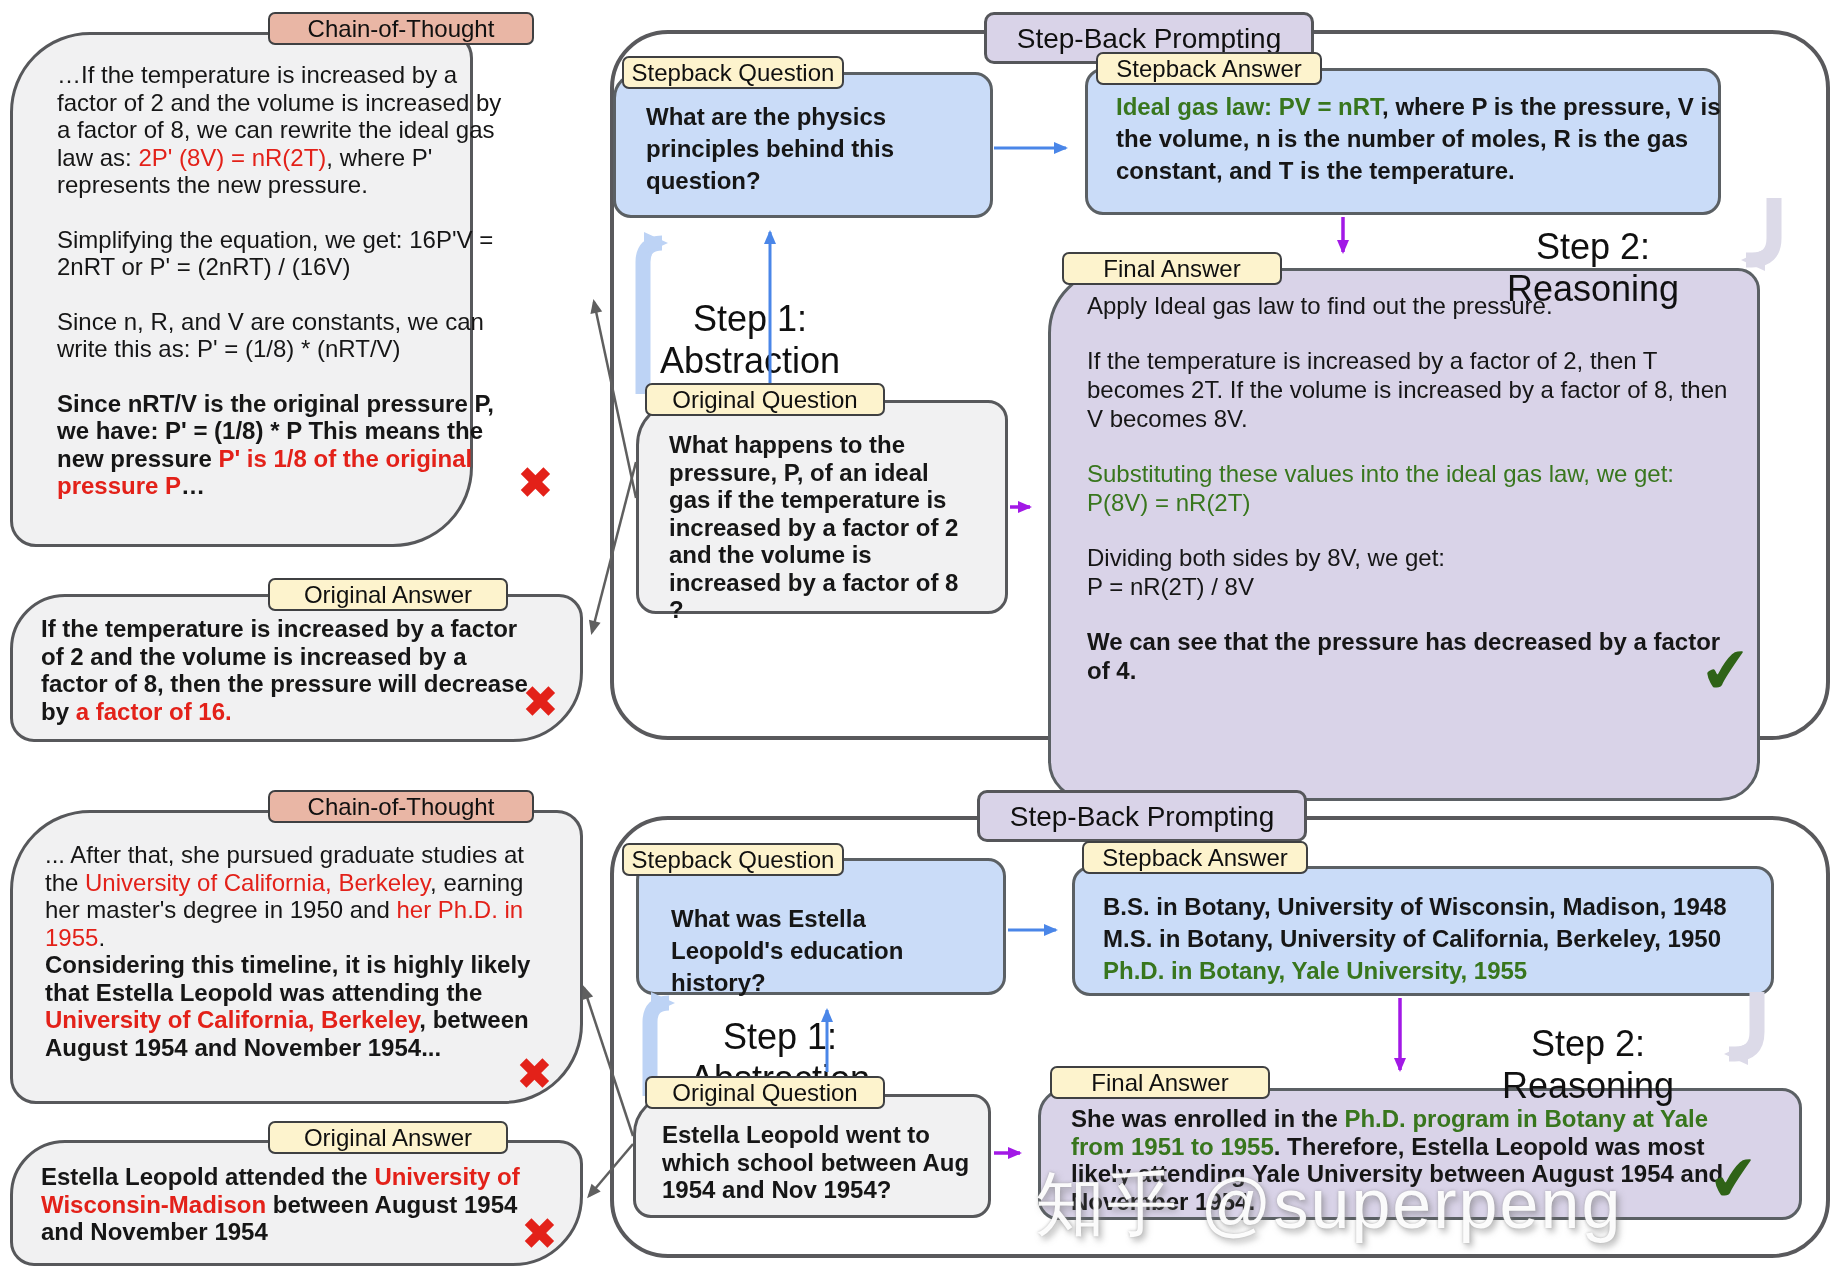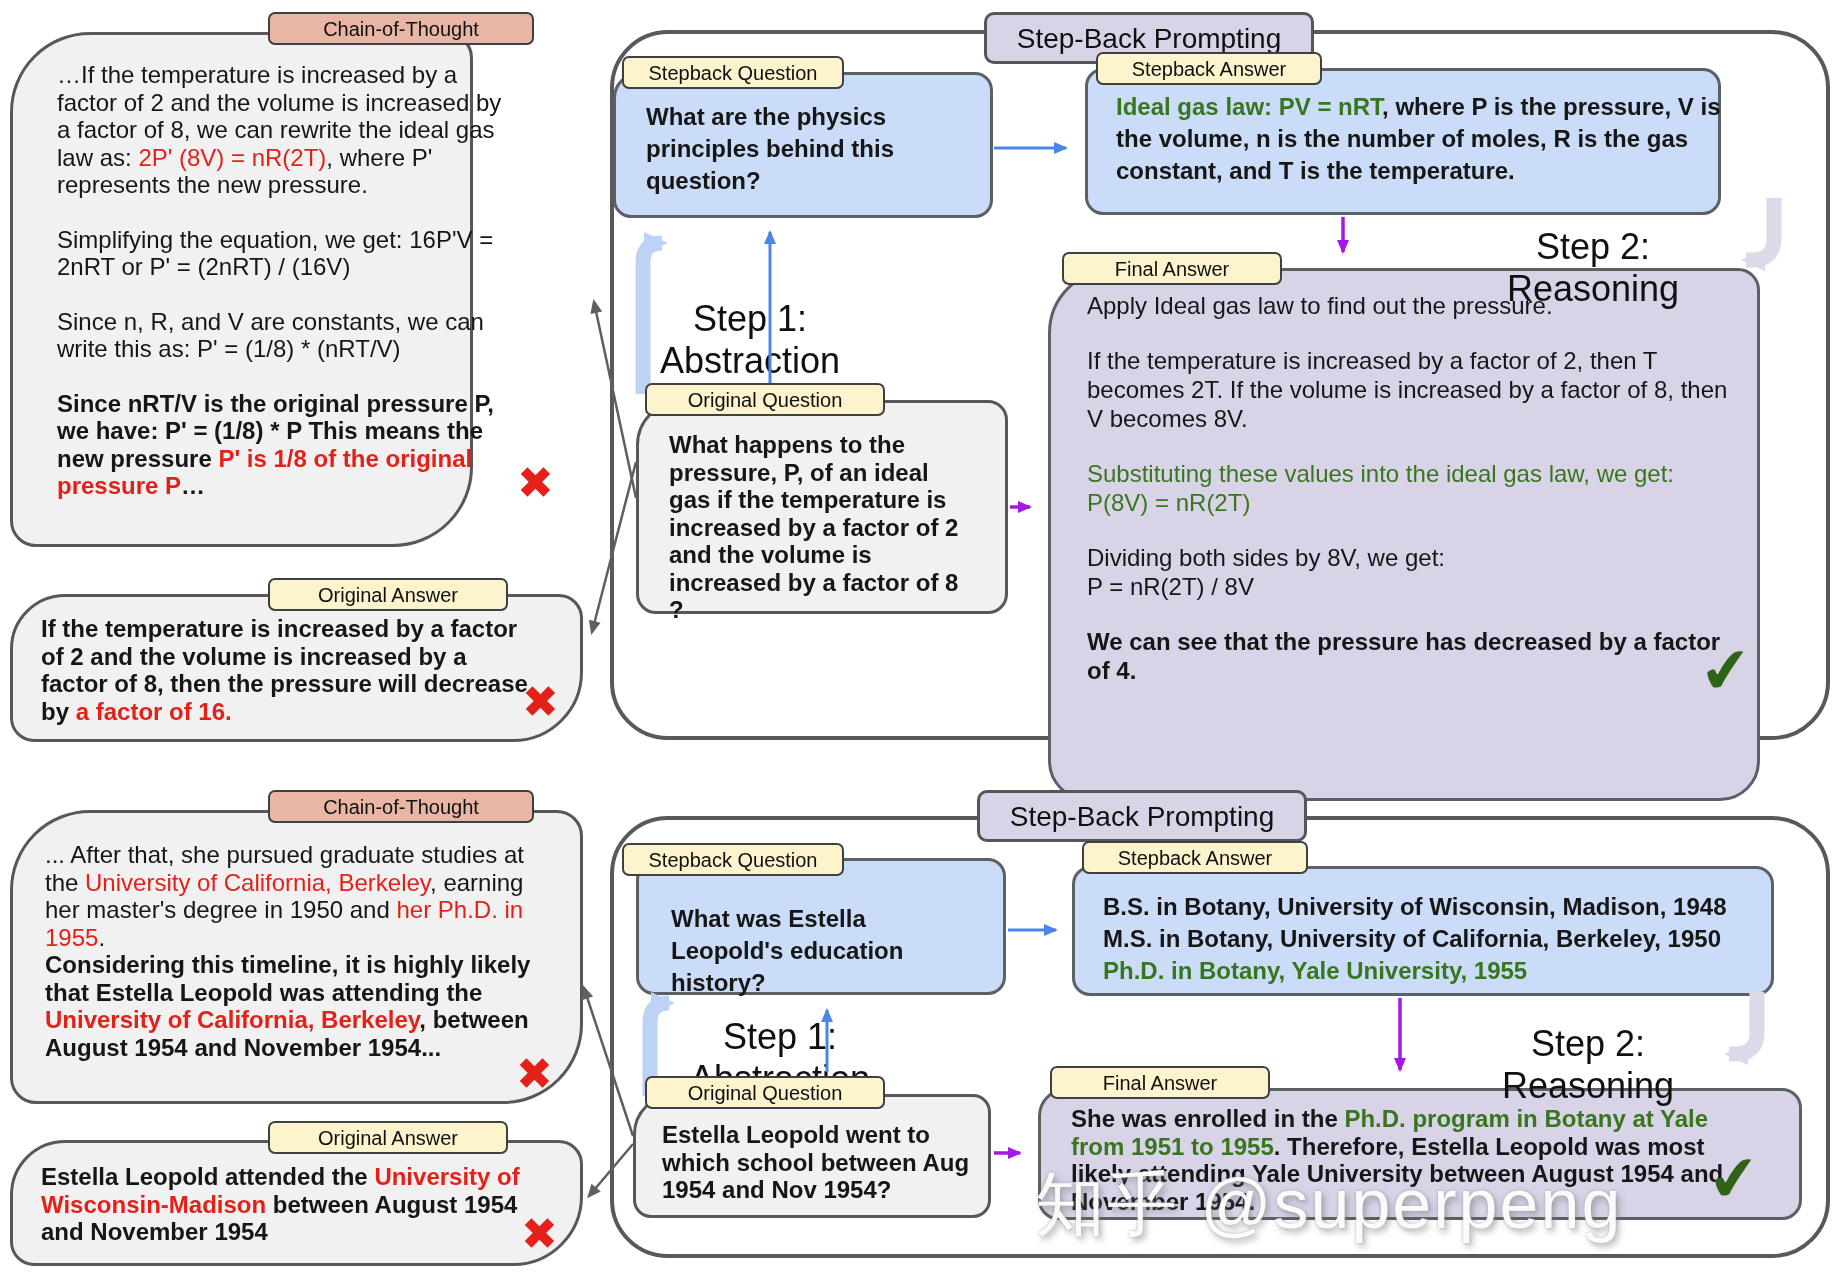--- a/index.html
+++ b/index.html
@@ -4,21 +4,21 @@
 <style>
   html,body{margin:0;padding:0;background:#ffffff;}
   .canvas{position:relative;width:1836px;height:1280px;background:#fff;overflow:hidden;
           font-family:"Liberation Sans","DejaVu Sans",sans-serif;color:#161616;}
   .box{position:absolute;box-sizing:border-box;border:3px solid #57585b;z-index:1;}
   .gray{background:#f1f1f2;}
   .blue{background:#cadcf8;border-color:#5b6064;}
   .lav{background:#d9d3e8;border-color:#5b6064;}
   .container{position:absolute;box-sizing:border-box;border:4px solid #59595c;border-radius:58px;z-index:0;background:transparent;}
   .label{position:absolute;box-sizing:border-box;background:#fdf3cd;border:2px solid #3f4042;border-radius:7px;
-         text-align:center;font-size:20px;line-height:28px;padding-top:1px;z-index:4;color:#101010;}
+         text-align:center;font-size:24px;line-height:28px;padding-top:1px;z-index:4;color:#101010;}
   .salmon{background:#e9b6a5;}
   .title{position:absolute;box-sizing:border-box;background:#d9d3e8;border:3px solid #55565a;border-radius:10px;
          text-align:center;font-size:28px;z-index:4;color:#101010;margin-top:8px;}
   .txt{font-size:24px;}
   .para{margin:0 0 27px 0;white-space:pre-wrap;}
   .para:last-child{margin-bottom:0;font-weight:bold;}
   .tight .para{margin-bottom:0;}
   .fa .para{margin-bottom:26px;}
   .seg-red{color:#e32119;}
   .seg-green{color:#38761d;}

